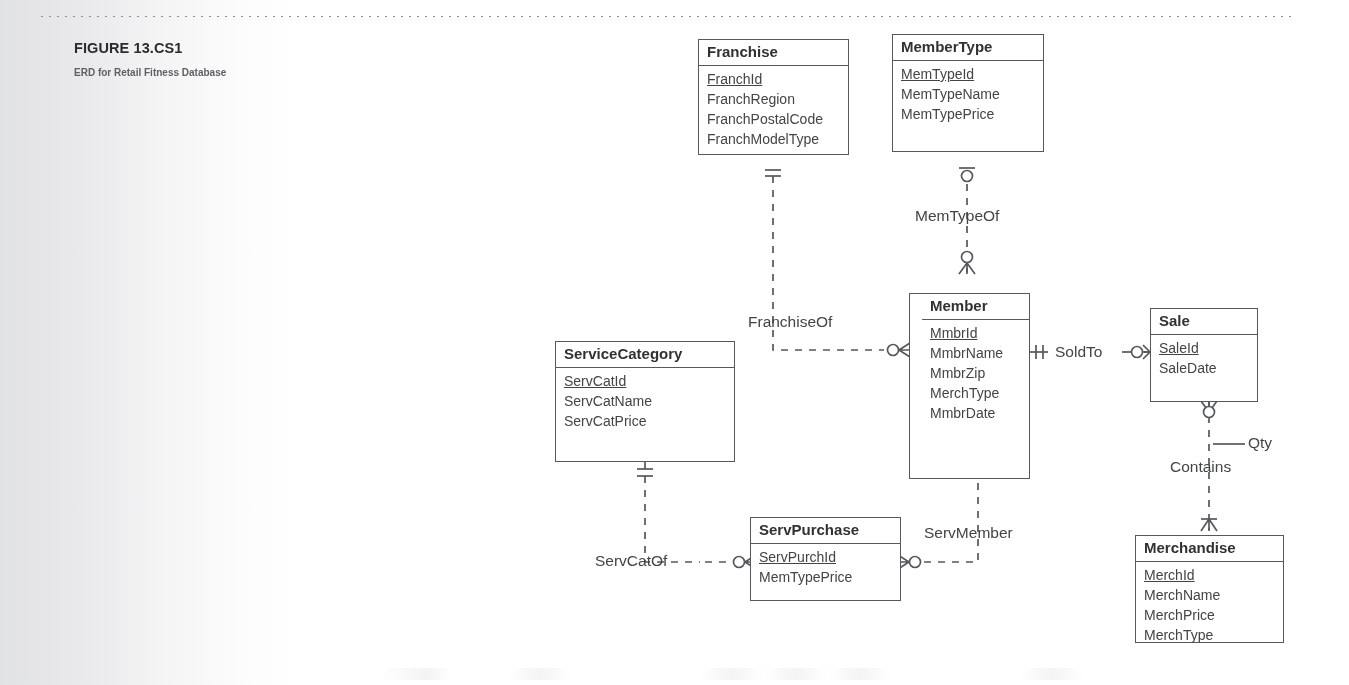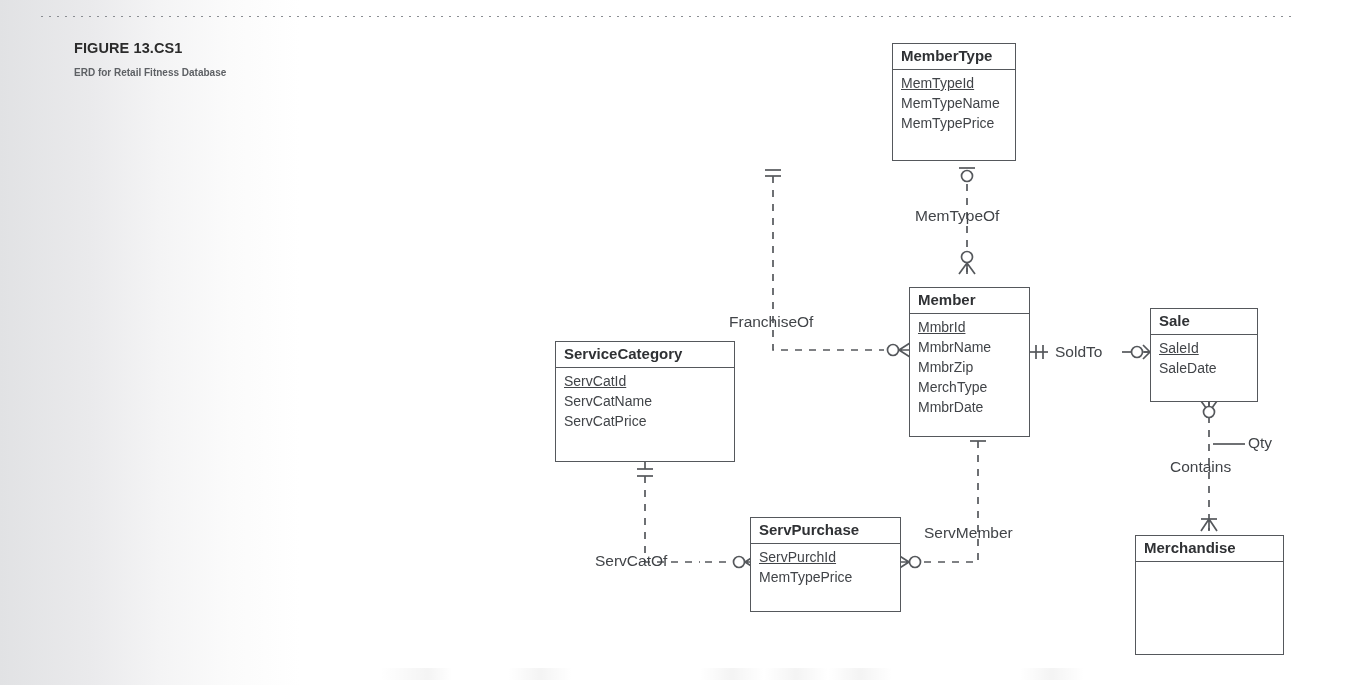--- a/index.html
+++ b/index.html
@@ -197,38 +197,47 @@
 
       <line class="ln" x1="637" y1="469" x2="653" y2="469"></line>
       <line class="ln" x1="637" y1="476" x2="653" y2="476"></line>
 
       <circle class="nub" cx="739" cy="562" r="5.5"></circle>
       <path class="ln" d="M 745,562 L 756,555 M 745,562 L 756,562 M 745,562 L 756,569"></path>
     </g>
   </svg>
 
   <div class="rel-label" style="left:915px; top:207px;">MemTypeOf</div>
-  <div class="rel-label" style="left:729px; top:313px;">FranchiseOf</div>
+  <div class="rel-label" style="left:748px; top:313px;">FranchiseOf</div>
   <div class="rel-label" style="left:1055px; top:343px;">SoldTo</div>
   <div class="rel-label" style="left:1170px; top:458px;">Contains</div>
   <div class="rel-label" style="left:924px; top:524px;">ServMember</div>
   <div class="rel-label" style="left:595px; top:552px;">ServCatOf</div>
   <div class="rel-label" style="left:1248px; top:434px;">Qty</div>
 
-
-  <div class="entity" style="left:892px; top:43px; width:124px; height:118px;">
+  <div class="entity" style="left:698px; top:39px; width:151px; height:116px;">
+    <div class="entity-title">Franchise</div>
+    <div class="entity-attrs">
+      <div class="attr pk">FranchId</div>
+      <div class="attr">FranchRegion</div>
+      <div class="attr">FranchPostalCode</div>
+      <div class="attr">FranchModelType</div>
+    </div>
+  </div>
+
+  <div class="entity" style="left:892px; top:34px; width:152px; height:118px;">
     <div class="entity-title">MemberType</div>
     <div class="entity-attrs">
       <div class="attr pk">MemTypeId</div>
       <div class="attr">MemTypeName</div>
       <div class="attr">MemTypePrice</div>
     </div>
   </div>
 
-  <div class="entity" style="left:909px; top:287px; width:121px; height:150px;">
+  <div class="entity" style="left:909px; top:293px; width:121px; height:186px;padding-left:12px;">
     <div class="entity-title">Member</div>
     <div class="entity-attrs">
       <div class="attr pk">MmbrId</div>
       <div class="attr">MmbrName</div>
       <div class="attr">MmbrZip</div>
       <div class="attr">MerchType</div>
       <div class="attr">MmbrDate</div>
     </div>
   </div>
 
@@ -242,26 +251,32 @@
 
   <div class="entity" style="left:555px; top:341px; width:180px; height:121px;">
     <div class="entity-title">ServiceCategory</div>
     <div class="entity-attrs">
       <div class="attr pk">ServCatId</div>
       <div class="attr">ServCatName</div>
       <div class="attr">ServCatPrice</div>
     </div>
   </div>
 
-  <div class="entity" style="left:750px; top:517px; width:151px; height:95px;">
+  <div class="entity" style="left:750px; top:517px; width:151px; height:84px;">
     <div class="entity-title">ServPurchase</div>
     <div class="entity-attrs">
       <div class="attr pk">ServPurchId</div>
       <div class="attr">MemTypePrice</div>
     </div>
   </div>
 
-  <div class="entity" style="left:1135px; top:535px; width:149px; height:120px;">
+  <div class="entity" style="left:1135px; top:535px; width:149px; height:108px;">
     <div class="entity-title">Merchandise</div>
+    <div class="entity-attrs">
+      <div class="attr pk">MerchId</div>
+      <div class="attr">MerchName</div>
+      <div class="attr">MerchPrice</div>
+      <div class="attr">MerchType</div>
+    </div>
   </div>
 
   <div class="bottom-ghost"></div>
 </div>
 
 </body></html>

